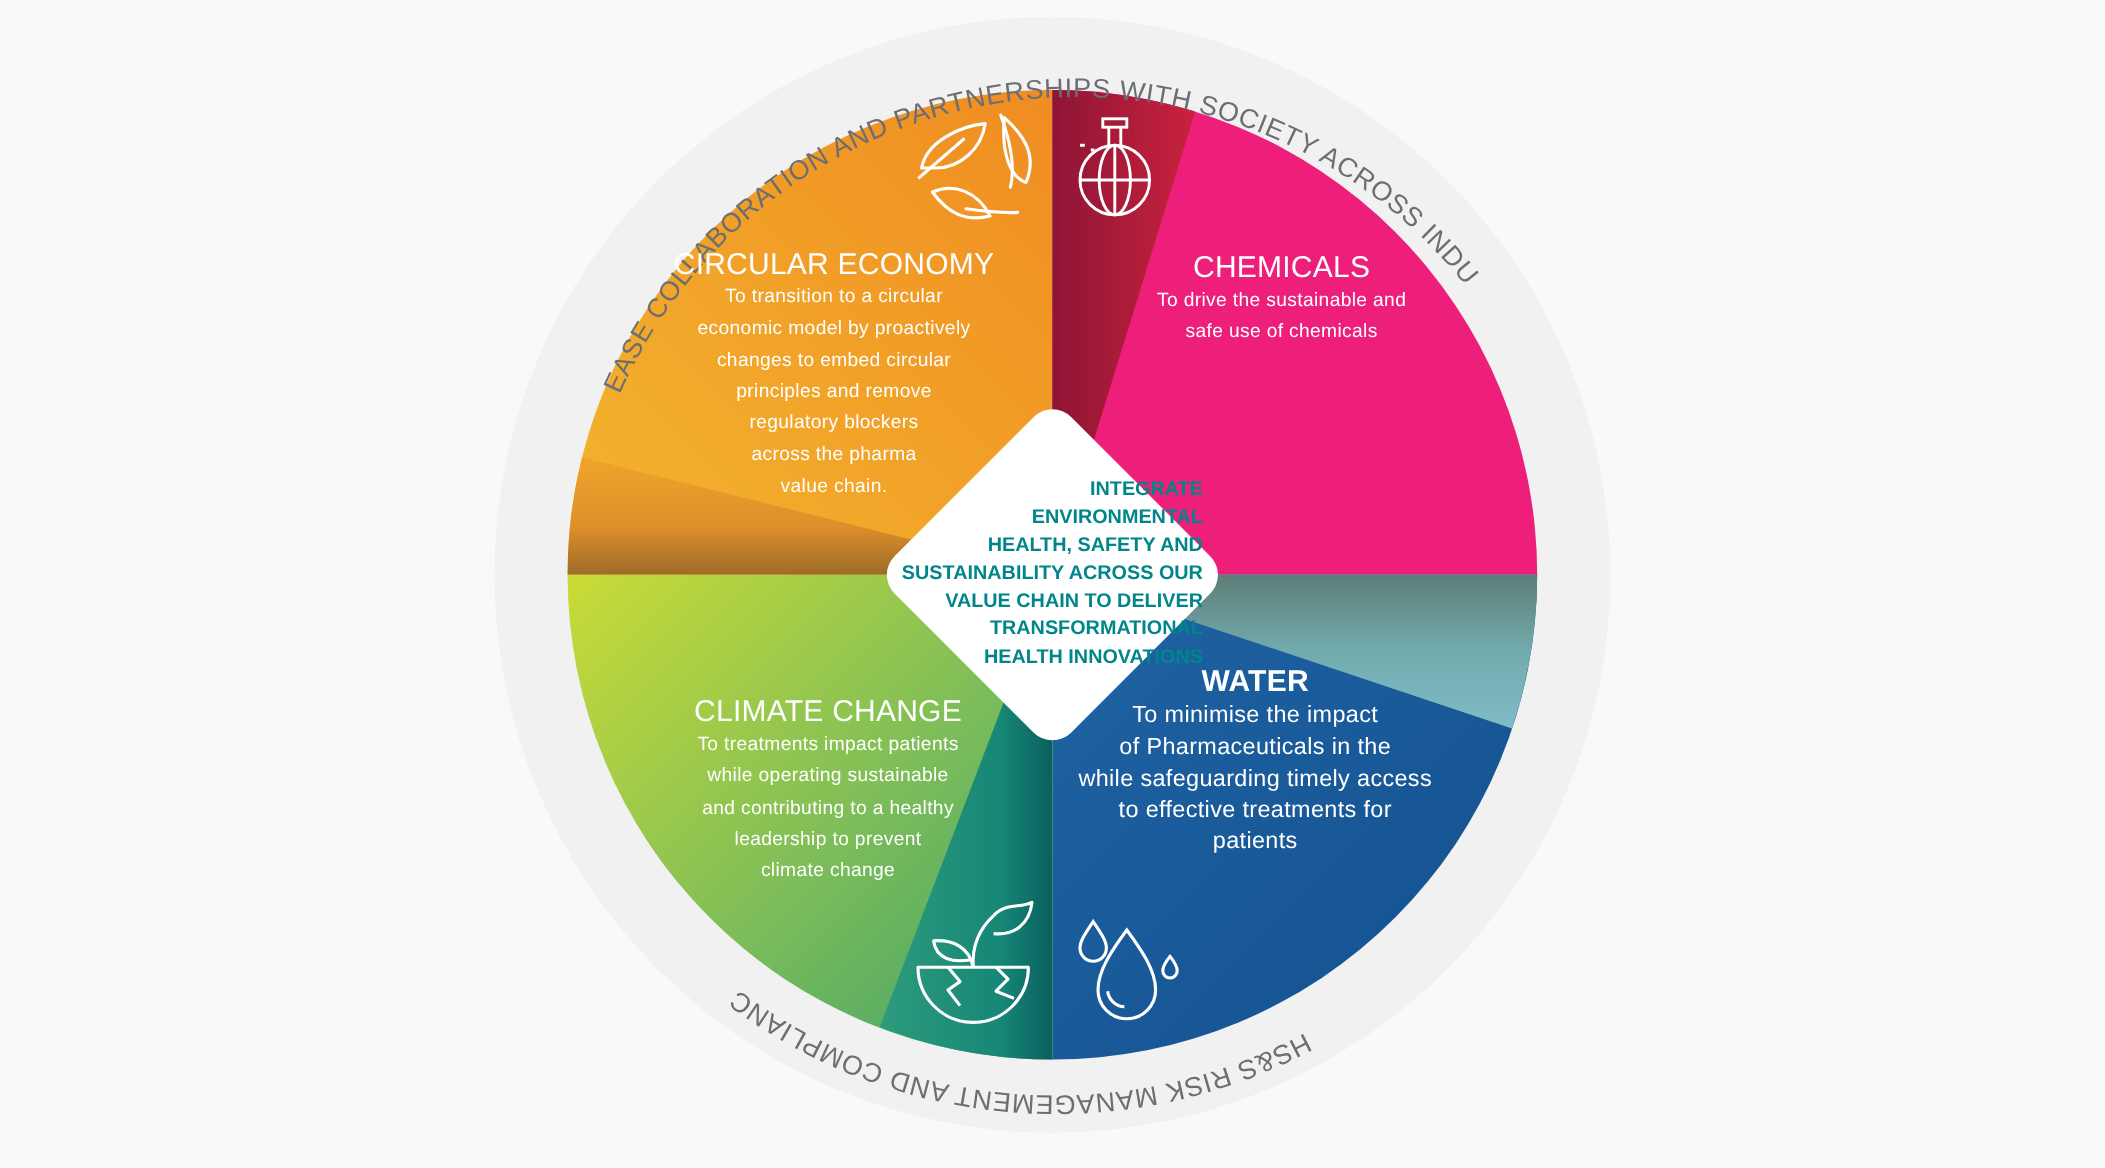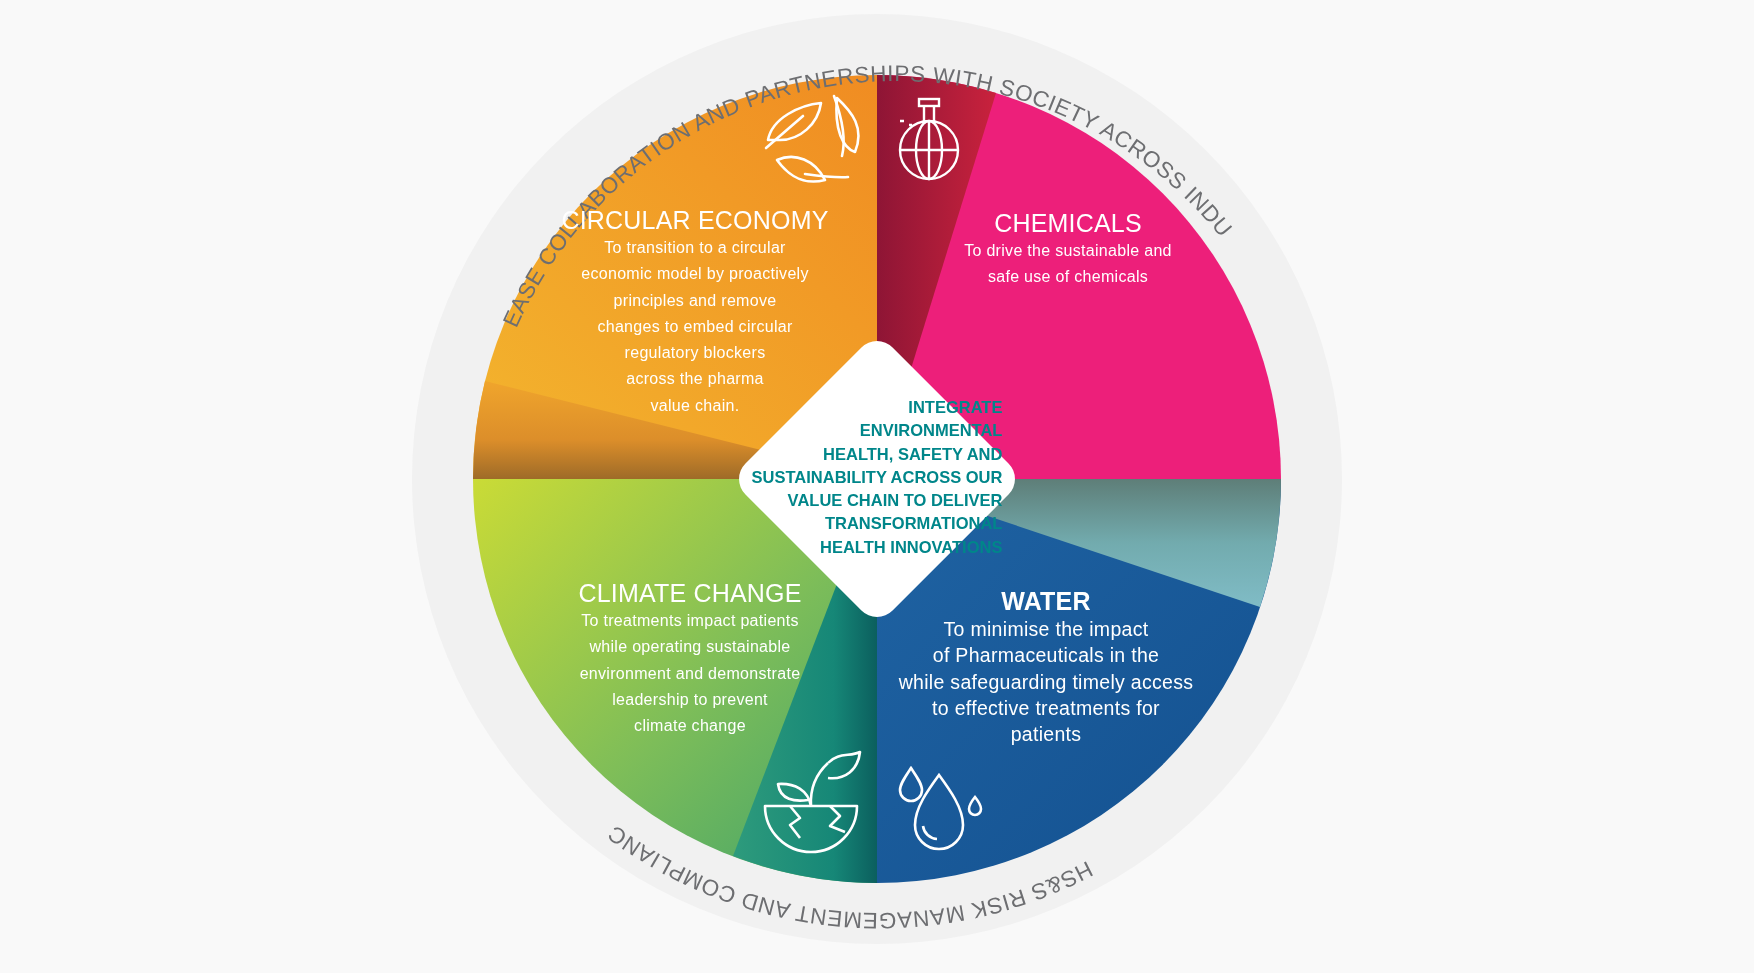--- a/index.html
+++ b/index.html
@@ -127,43 +127,43 @@
       <path d="M923 826 A15 15 0 0 0 937 839"></path>
       <path d="M911 768 C905 777 900 784 900 790 A11 11 0 0 0 922 790 C922 784 917 777 911 768 Z"></path>
       <path d="M975 797 C971 802 969 806 969 809 A6 6 0 0 0 981 809 C981 806 979 802 975 797 Z"></path>
     </g>
   </svg>
 
   <div class="txt-block" style="left:695px; top:205px;">
     <div class="heading">CIRCULAR ECONOMY</div>
     <div class="body-line">To transition to a circular</div>
     <div class="body-line">economic model by proactively</div>
+    <div class="body-line">changes to embed circular</div>
     <div class="body-line">principles and remove</div>
-    <div class="body-line">changes to embed circular</div>
     <div class="body-line">regulatory blockers</div>
     <div class="body-line">across the pharma</div>
     <div class="body-line">value chain.</div>
   </div>
 
   <div class="txt-block" style="left:1068px; top:208px;">
     <div class="heading">CHEMICALS</div>
     <div class="body-line">To drive the sustainable and</div>
     <div class="body-line">safe use of chemicals</div>
   </div>
 
   <div class="txt-block" style="left:690px; top:578px;">
     <div class="heading">CLIMATE CHANGE</div>
     <div class="body-line">To treatments impact patients</div>
     <div class="body-line">while operating sustainable</div>
-    <div class="body-line">environment and demonstrate</div>
+    <div class="body-line">and contributing to a healthy</div>
     <div class="body-line">leadership to prevent</div>
     <div class="body-line">climate change</div>
   </div>
 
-  <div class="txt-block water" style="left:1046px; top:586px;">
+  <div class="txt-block water" style="left:1046px; top:553px;">
     <div class="heading">WATER</div>
     <div class="body-line">To minimise the impact</div>
     <div class="body-line">of Pharmaceuticals in the</div>
     <div class="body-line">while safeguarding timely access</div>
     <div class="body-line">to effective treatments for</div>
     <div class="body-line">patients</div>
   </div>
 
   <div class="center-text">
     <div>INTEGRATE</div>

